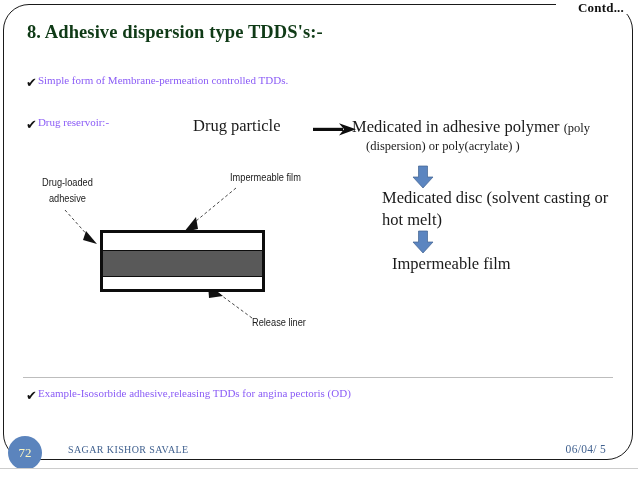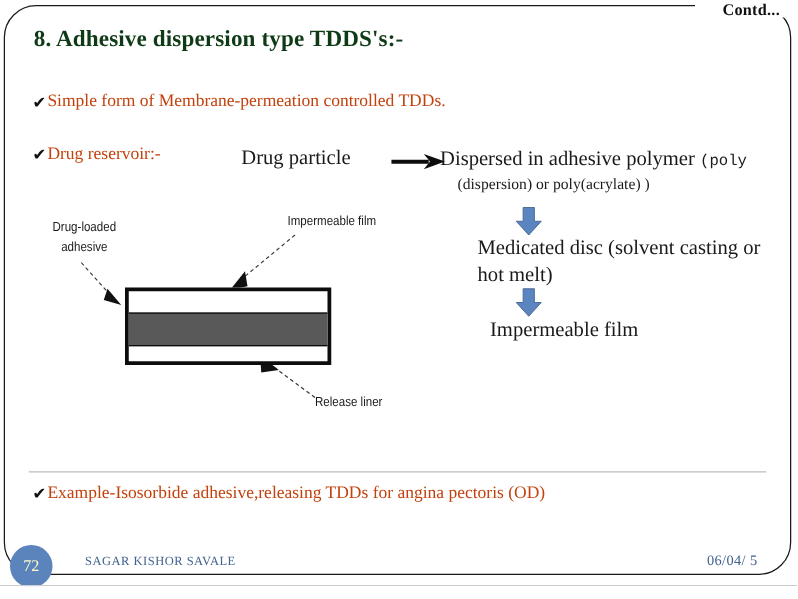--- a/index.html
+++ b/index.html
@@ -68,22 +68,22 @@
   .check {
     font-family: "DejaVu Sans", sans-serif;
     font-size: 13px;
     color: #111111;
     line-height: 1;
     margin-right: 1px;
     padding-top: 2px;
   }
   .btext {
     font-family: "Liberation Serif", serif;
-    font-size: 14px;
-    color: #c2410c;
+    font-size: 11px;
+    color: #8b5cf6;
   }
   #line1 { left: 26px; top: 74px; }
   #line2 { left: 26px; top: 116px; }
 
   #drug-particle {
     position: absolute;
     left: 193px;
     top: 116px;
     font-family: "Liberation Serif", serif;
     font-size: 16.5px;
@@ -103,21 +103,20 @@
     left: 352px;
     top: 115px;
     width: 268px;
     font-family: "Liberation Serif", serif;
     font-size: 16.5px;
     color: #1a1a1a;
     line-height: 1.42;
   }
   #dispersed .small {
     font-size: 12.5px;
-    font-family: Liberation Mono, monospace;
   }
   #dispersed .l2 {
     display: block;
     padding-left: 14px;
     font-size: 12.5px;
   }
 
   
   .blue-arrow {
     position: absolute;
@@ -278,21 +277,21 @@
   <div id="drug-particle">Drug particle</div>
 
   <div id="right-arrow">
     <svg width="44" height="14" viewBox="0 0 44 14">
       <path d="M0 7.4 L30 7.4" stroke="#0d0d0d" stroke-width="3.2" fill="none"></path>
       <path d="M26 1.2 L43 7.2 L26 13.4 L31 7.2 Z" fill="#0d0d0d"></path>
     </svg>
   </div>
 
   <div id="dispersed">
-    <span>Dispersed in adhesive polymer</span>
+    <span>Medicated in adhesive polymer</span>
     <span class="small">(poly</span>
     <span class="l2">(dispersion) or poly(acrylate) )</span>
   </div>
 
   <div class="blue-arrow" id="blue-arrow-1">
     <svg width="26" height="26" viewBox="0 0 26 26">
       <path d="M8.5 2 L17.5 2 L17.5 13 L23 13 L13 24 L3 13 L8.5 13 Z" fill="#5b85c0" stroke="#41618f" stroke-width="0.7"></path>
     </svg>
   </div>
 

